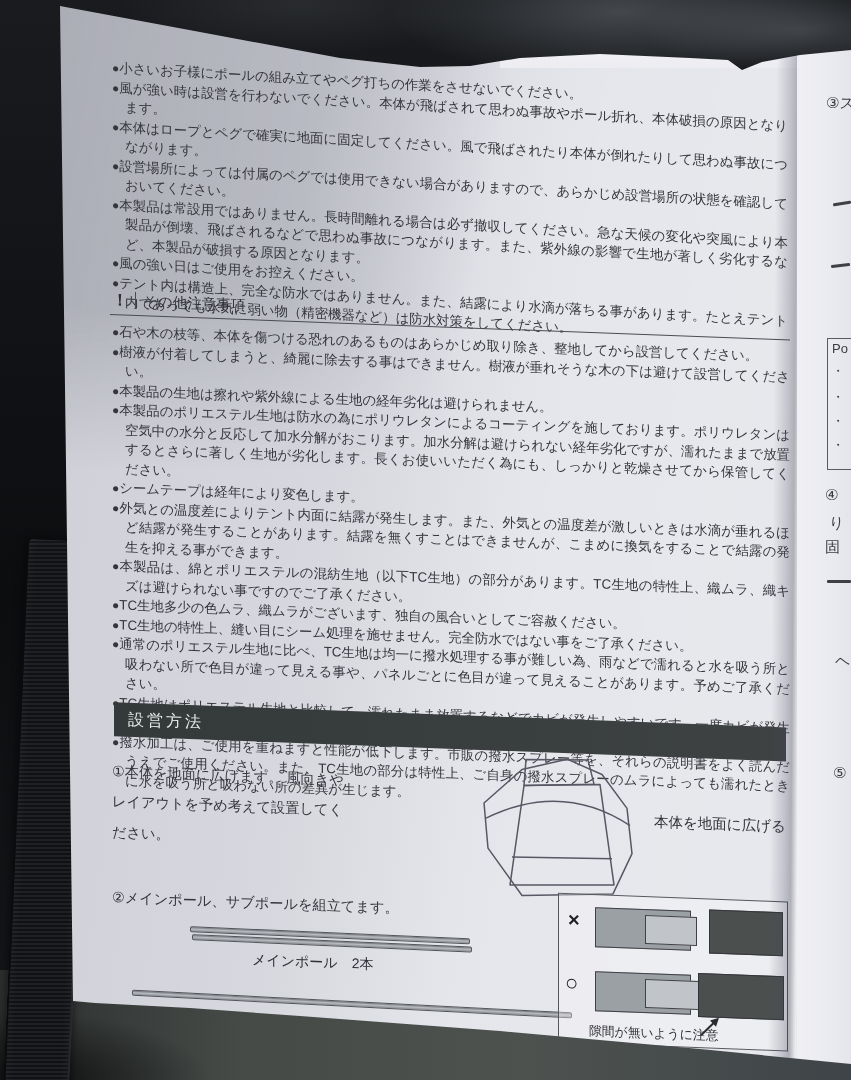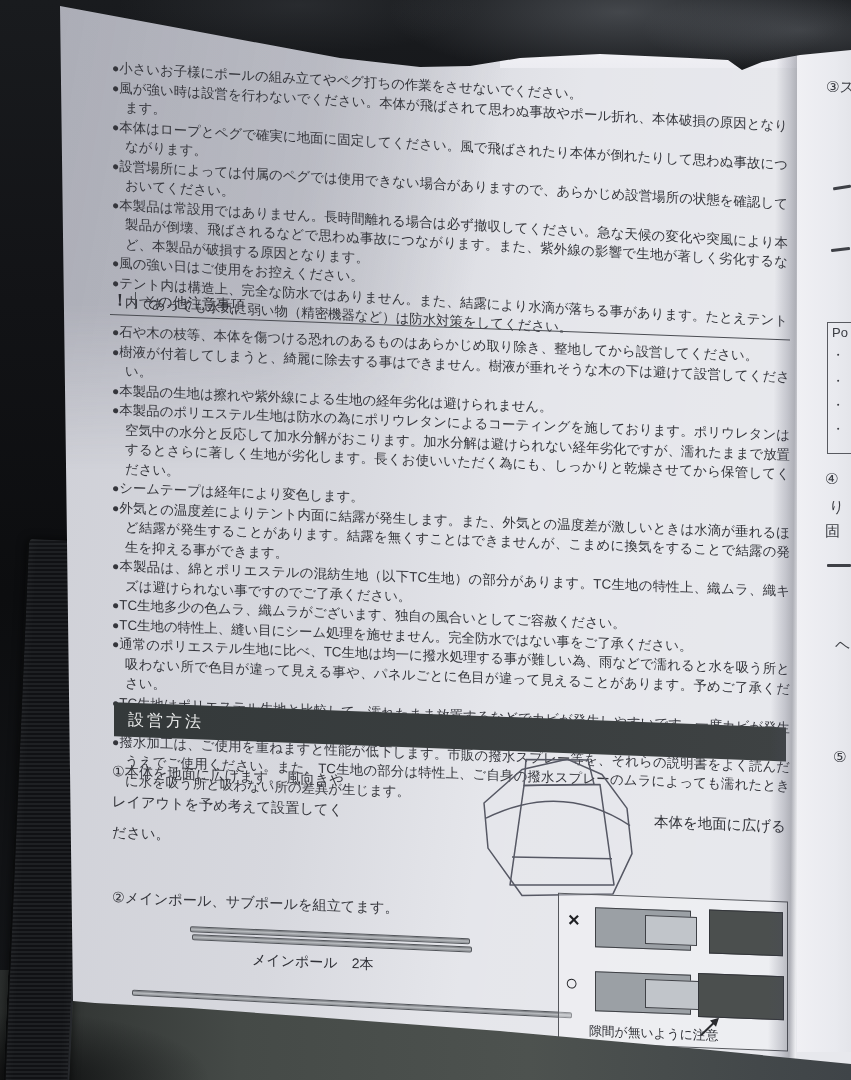--- a/index.html
+++ b/index.html
@@ -47,21 +47,21 @@
     position:absolute;left:500px;top:26px;width:351px;height:42px;
     background:linear-gradient(180deg,#f7f7fa,#ececf1);
     clip-path:polygon(0 82%,60% 8%,100% 35%,100% 100%,0 100%);
   }
   .crease{
     position:absolute;top:48px;bottom:8px;left:772px;width:28px;
     background:linear-gradient(90deg,transparent,rgba(72,74,92,.22) 50%,rgba(44,46,60,.30) 76%,rgba(255,255,255,.35) 100%);
     transform:rotate(.5deg);
   }
   .strip{
-    position:absolute;left:797px;top:30px;width:54px;height:1022px;
+    position:absolute;left:797px;top:46px;width:54px;height:1022px;
     background:linear-gradient(90deg,#f0f0f4,#e9eaef 70%,#e4e5ea);
     color:#3a3c42;
   }
   .strip .frag{position:absolute;font-size:15px;white-space:nowrap;}
   .tickline{position:absolute;background:#3e4046;height:2.5px;border-radius:1px;}
   .point-box{
     position:absolute;left:30px;top:292px;width:30px;height:132px;
     border:1.5px solid #585a60;border-right:none;font-size:13px;padding:2px 0 0 4px;box-sizing:border-box;
   }
   .point-box .pb{position:absolute;left:4px;font-size:12px;}

